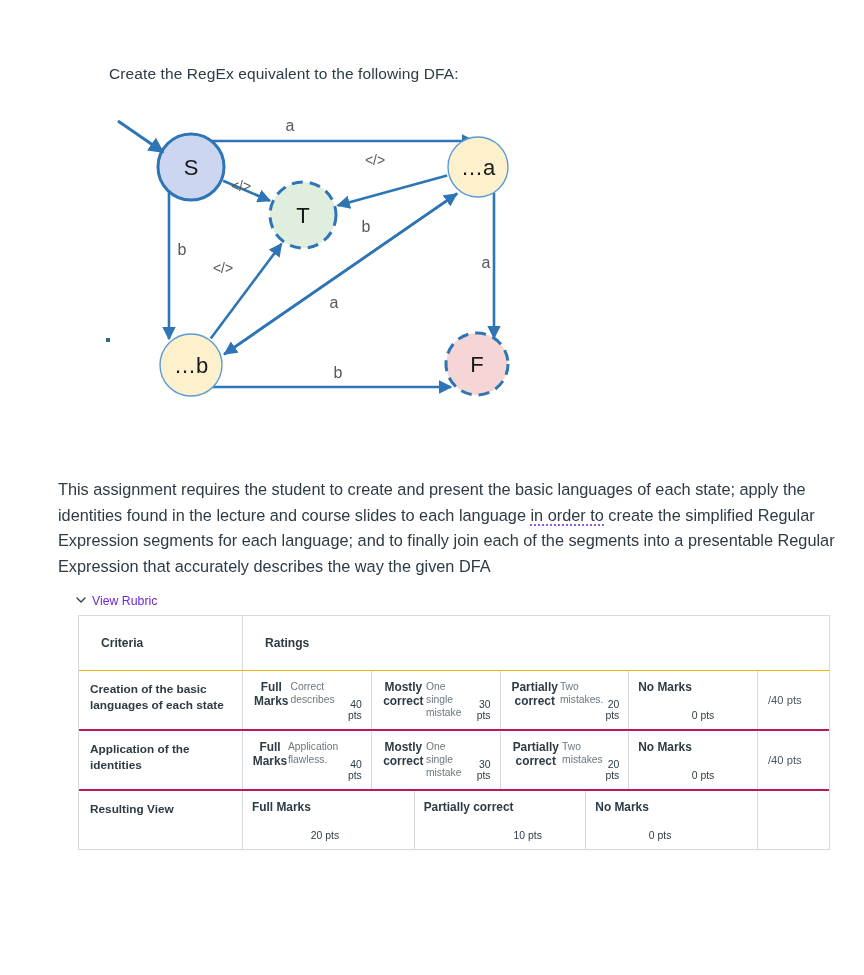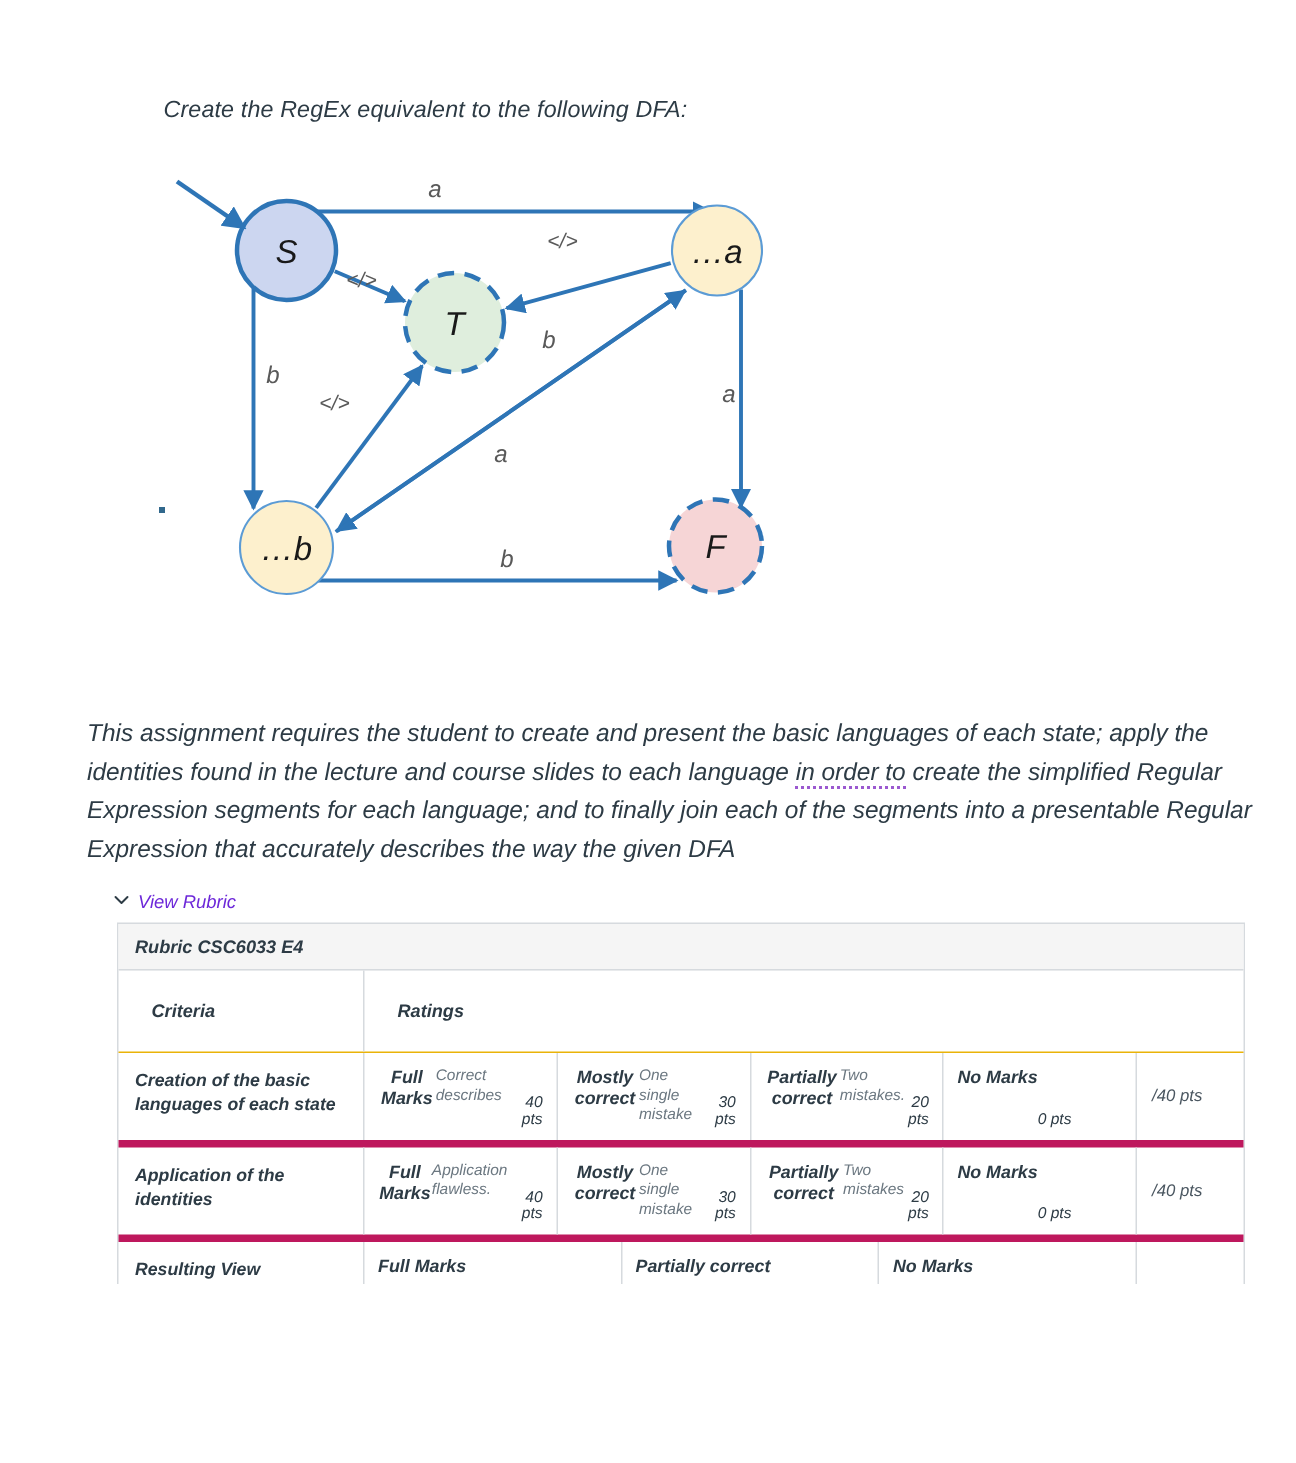--- a/index.html
+++ b/index.html
@@ -4,21 +4,21 @@
 <style>
   * { box-sizing: border-box; }
   html, body {
     margin: 0; padding: 0;
     width: 864px; height: 975px;
     background: #ffffff;
     font-family: "Liberation Sans", sans-serif;
     color: #2d3b45;
     -webkit-font-smoothing: antialiased;
   }
-  .page { position: relative; width: 864px; height: 856px; overflow: hidden; font-style: italic; }
+  .page { position: relative; width: 864px; height: 856px; overflow: hidden; }
 
   
   .prompt-title {
     position: absolute;
     left: 109px; top: 65px;
     font-size: 15.5px;
     color: #2d3b45;
     letter-spacing: .1px;
     white-space: nowrap;
   }
@@ -74,21 +74,21 @@
   .rub-row { display: flex; width: 100%; }
   .rub-head { border-bottom: 1px solid #eab308; }
   .rub-head .cell { font-weight: 700; font-size: 12.1px; padding: 10px 11px; color:#2d3b45;}
   .cell { border-right: 1px solid #d6dade; }
   .cell:last-child { border-right: none; }
 
   .c-criteria { width: 164px; flex: 0 0 164px; }
   .c-ratings  { width: 515px; flex: 0 0 515px; }
   .c-points   { width: 73px;  flex: 0 0 73px; }
 
-  .body-row { border-bottom: 5px solid #be185d; }
+  .body-row { border-bottom: 2px solid #be185d; }
   .body-row:last-child { border-bottom: none; }
 
   .crit-cell {
     padding: 10px 11px;
     font-size: 11.8px;
     font-weight: 700;
     color: #2d3b45;
     line-height: 16px;
   }
   .ratings-group { display: flex; width: 515px; flex: 0 0 515px; }
@@ -188,21 +188,20 @@
   <div class="rubric-toggle">
     <span class="chev">
       <svg width="10" height="10" viewBox="0 0 10 10" xmlns="http://www.w3.org/2000/svg">
         <path d="M1 3 L5 7 L9 3" fill="none" stroke="#2d3b45" stroke-width="1.3" stroke-linecap="round" stroke-linejoin="round"></path>
       </svg>
     </span>
     <span>View Rubric</span>
   </div>
 
   <div class="rubric-table">
-    <div class="rubric-title-bar">Rubric CSC6033 E4</div>
 
     <div class="rub-row rub-head">
       <div class="cell c-criteria">
         <div style="padding:10px 11px;font-weight:700;font-size:12.1px;">Criteria</div>
       </div>
       <div class="cell c-ratings">
         <div style="padding:10px 11px;font-weight:700;font-size:12.1px;">Ratings</div>
       </div>
     </div>
 

